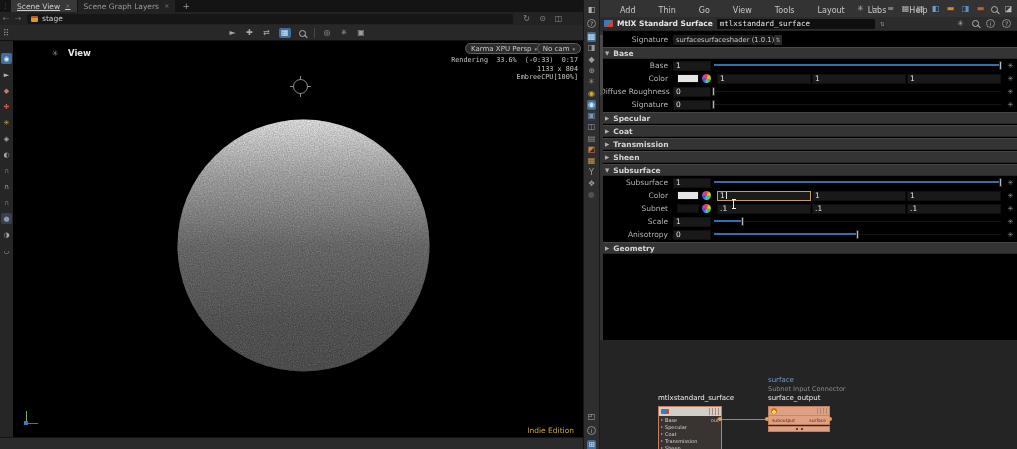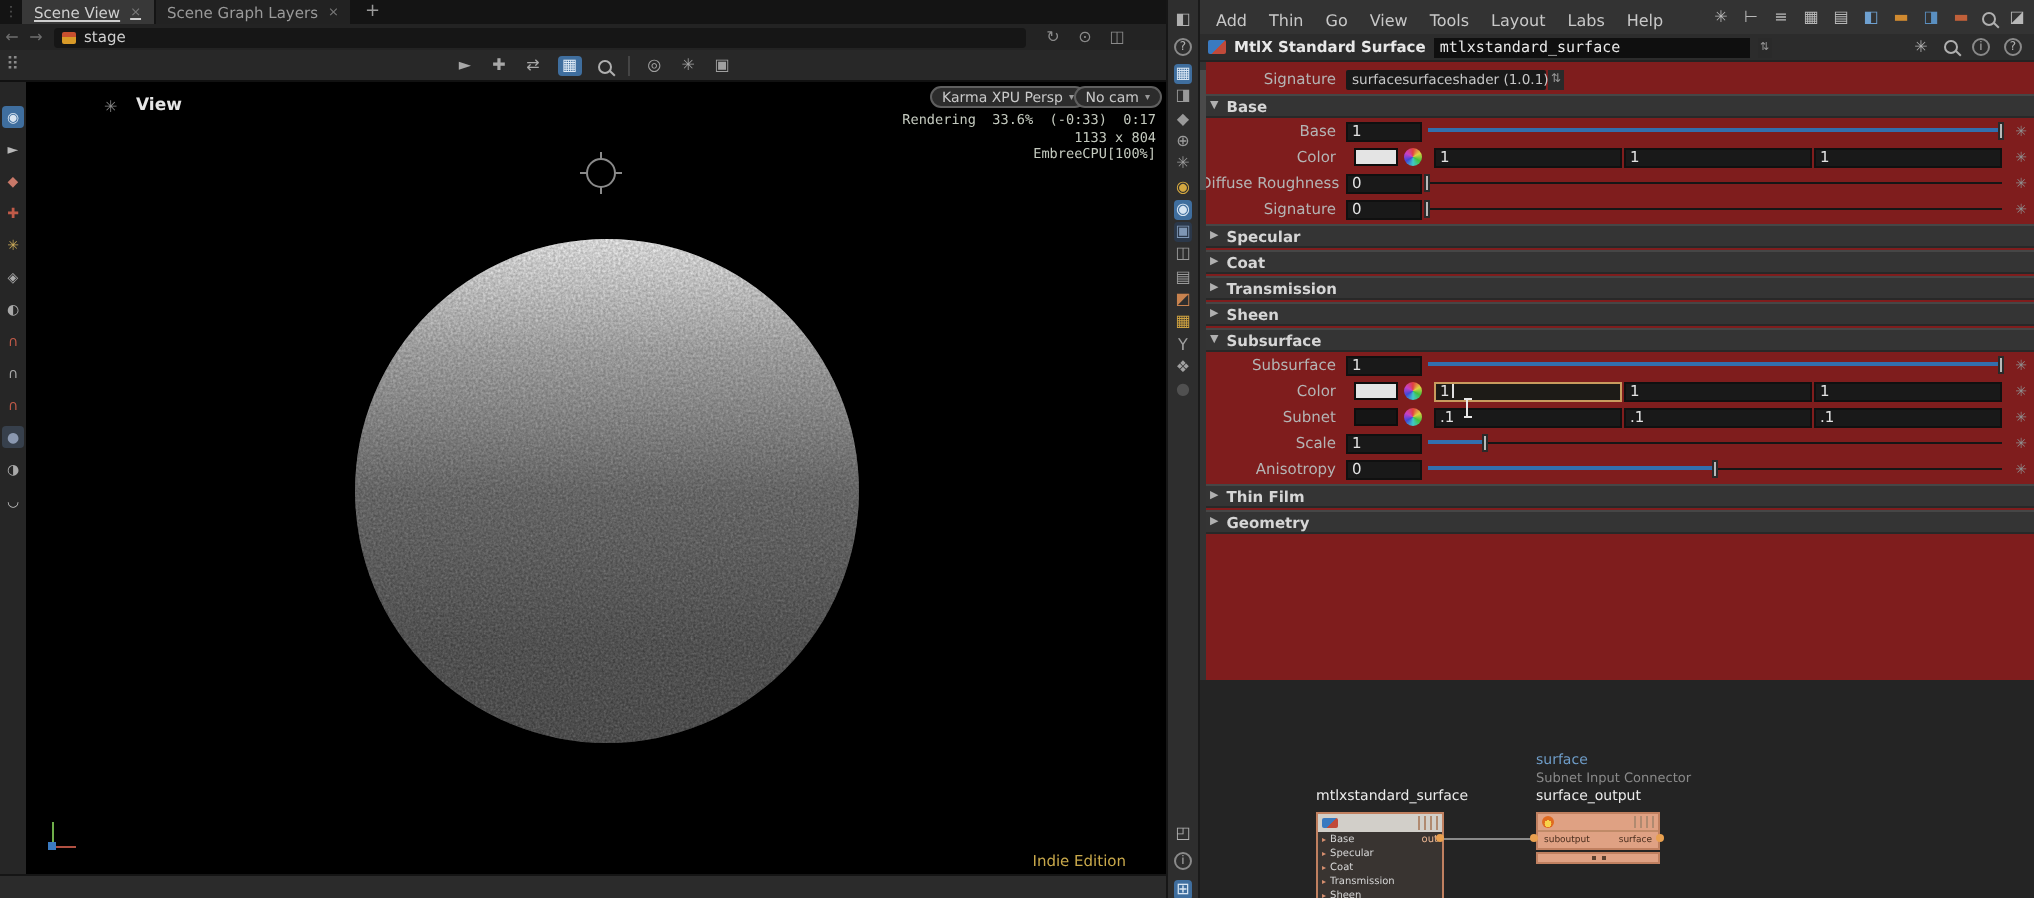--- a/index.html
+++ b/index.html
@@ -47,42 +47,42 @@
   .crosshair{position:absolute;left:280px;top:38px;width:15px;height:15px;border:1.5px solid #8a8a8a;border-radius:50%;}
   .crosshair i{position:absolute;background:#8a8a8a;}
   .crosshair .n{left:5.5px;top:-4px;width:1px;height:4px;}
   .crosshair .s{left:5.5px;bottom:-4px;width:1px;height:4px;}
   .crosshair .w{top:5.5px;left:-4px;height:1px;width:4px;}
   .crosshair .e{top:5.5px;right:-4px;height:1px;width:4px;}
   .axis{position:absolute;left:11px;top:370px;width:16px;height:16px;}
   .axis .y{position:absolute;left:2px;top:0;width:1px;height:12px;background:#6fae4a;}
   .axis .x{position:absolute;left:2px;top:12px;width:12px;height:1px;background:#b05042;}
   .axis .o{position:absolute;left:0;top:10px;width:4px;height:4px;background:#3a7ac0;}
-  .edition{position:absolute;right:20px;top:385px;color:#c9a94b;font-size:7.5px;}
+  .edition{position:absolute;right:9px;top:385px;color:#c9a94b;font-size:7.5px;}
   .vbottom{position:absolute;left:0;top:437px;width:583px;height:12px;background:#2b2b2b;border-top:1px solid #151515;}
 
   
   .rightstrip{position:absolute;left:583px;top:0;width:17px;height:449px;background:#2e2e2e;border-left:1px solid #161616;border-right:1px solid #1a1a1a;}
   .rightstrip .uic{position:absolute;left:3px;}
 
   
   .rpane{position:absolute;left:600px;top:0;width:417px;height:449px;background:#3b3b3b;}
   .menubar{position:absolute;top:0;left:0;right:0;height:17px;background:#333;}
   .menuitems{position:absolute;left:8px;bottom:2px;display:flex;}
-  .menuitem{font-size:8px;color:#c8c8c8;margin-right:11px;}
+  .menuitem{font-size:8px;color:#c8c8c8;margin-right:11px;margin-left:12px;}
   .menuicons{position:absolute;right:4px;bottom:3px;display:flex;gap:6px;align-items:center;}
 
   .nodeheader{position:absolute;top:17px;left:0;right:0;height:14px;background:#2c2c2c;border-bottom:1px solid #232323;display:flex;align-items:center;padding-left:4px;gap:4px;}
   .nh-icon{width:9px;height:7px;background:linear-gradient(135deg,#3a7ac0 55%,#c04a3a 45%);border-radius:1px;flex:none;}
   .nh-type{font-size:7.5px;font-weight:bold;color:#e8e8e8;white-space:nowrap;}
   .nh-name{width:158px;height:10px;background:#0f0f0f;color:#e8e8e8;font-family:"DejaVu Sans Mono",monospace;font-size:7.5px;display:flex;align-items:center;padding:0 3px;}
   .nh-spin{width:7px;height:10px;background:#2a2a2a;color:#999;font-size:5.5px;display:flex;align-items:center;justify-content:center;}
   .nh-icons{position:absolute;right:6px;display:flex;gap:7px;align-items:center;}
 
-  .params{position:absolute;top:31px;left:0;right:0;height:309px;background:#7f1d1d;overflow:hidden;padding-top:2px;}
+  .params{position:absolute;top:31px;left:0;right:0;height:309px;background:#000000;overflow:hidden;padding-top:2px;}
   .pscroll{position:absolute;left:0;top:0;width:3px;height:309px;background:#333;}
   .pscroll i{position:absolute;left:0;top:4px;width:3px;height:60px;background:#4a4a4a;}
   .sigrow,.prow{height:13px;display:flex;align-items:center;}
   .plabel{width:73px;text-align:right;padding-right:5px;font-size:7.5px;color:#b4b4b4;white-space:nowrap;flex:none;}
   .sigdd{width:100px;height:10px;background:#191919;color:#c8c8c8;font-size:6.8px;display:flex;align-items:center;padding:0 3px;border-radius:1px;white-space:nowrap;}
   .sigspin{width:8px;height:10px;background:#2a2a2a;margin-left:1px;color:#999;font-size:6px;display:flex;align-items:center;justify-content:center;}
   .psection{height:12px;background:#343434;border-top:1px solid #464646;border-bottom:1px solid #282828;display:flex;align-items:center;padding-left:5px;gap:4px;margin-top:1px;}
   .psarrow{font-size:5.5px;color:#b0b0b0;}
   .pstitle{font-size:7.5px;font-weight:bold;color:#d6d6d6;}
   .pfield{width:38px;height:10px;background:#191919;border:1px solid #101010;color:#e2e2e2;font-size:7.5px;display:flex;align-items:center;padding:0 2px;flex:none;}
@@ -433,24 +433,20 @@
             <span class="pfield">0</span>
             <span class="pslider">
               <i class="ptrack"></i>
               <i class="pfill" style="width: 50%;"></i>
               <i class="phandle" style="left: calc(50% - 2px);"></i>
             </span>
             <span class="pgear">✳</span>
           </div>
           <div class="psection">
             <span class="psarrow">▶</span>
-            <span class="pstitle">Thin Film</span>
-          </div>
-          <div class="psection">
-            <span class="psarrow">▶</span>
             <span class="pstitle">Geometry</span>
           </div>
         </div>
     </div>
 
     <div class="network">
       <div class="wire"></div>
 
       <span class="nodelabel" style="left:58px;top:54px;">mtlxstandard_surface</span>
       <div class="node1">

